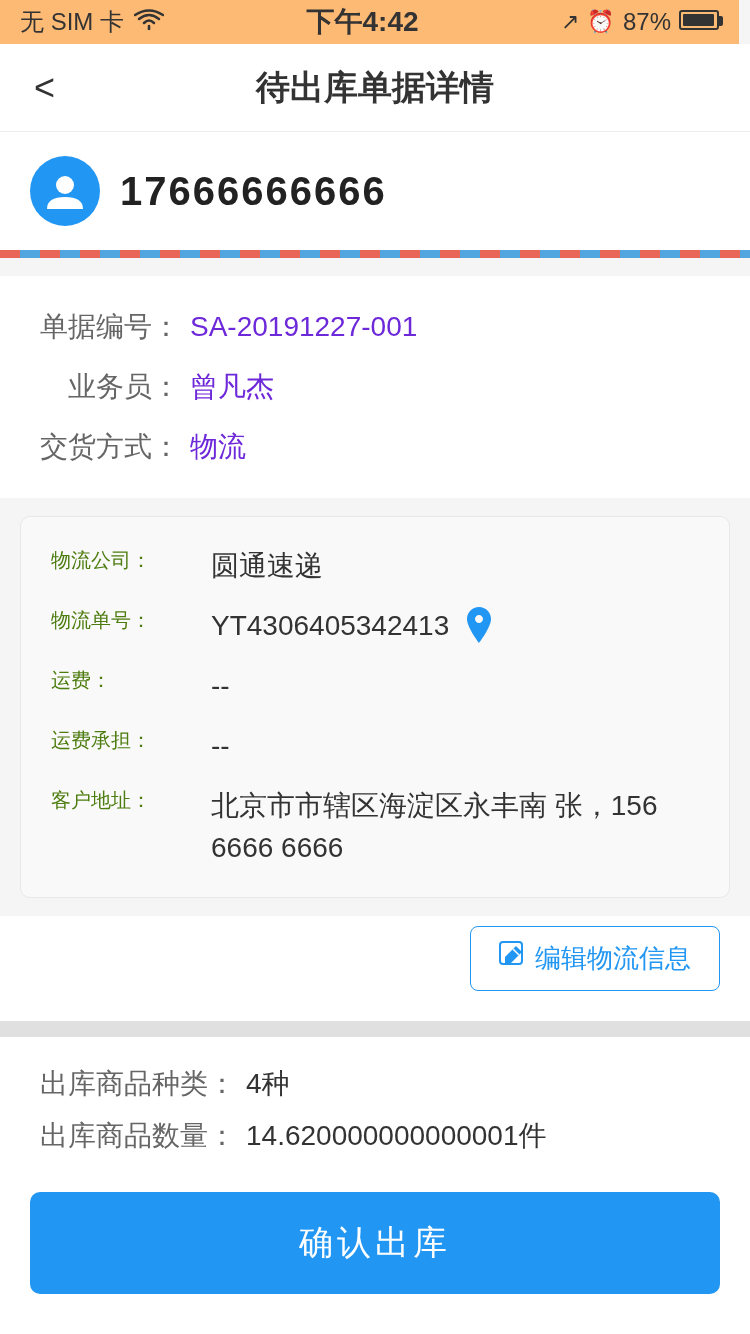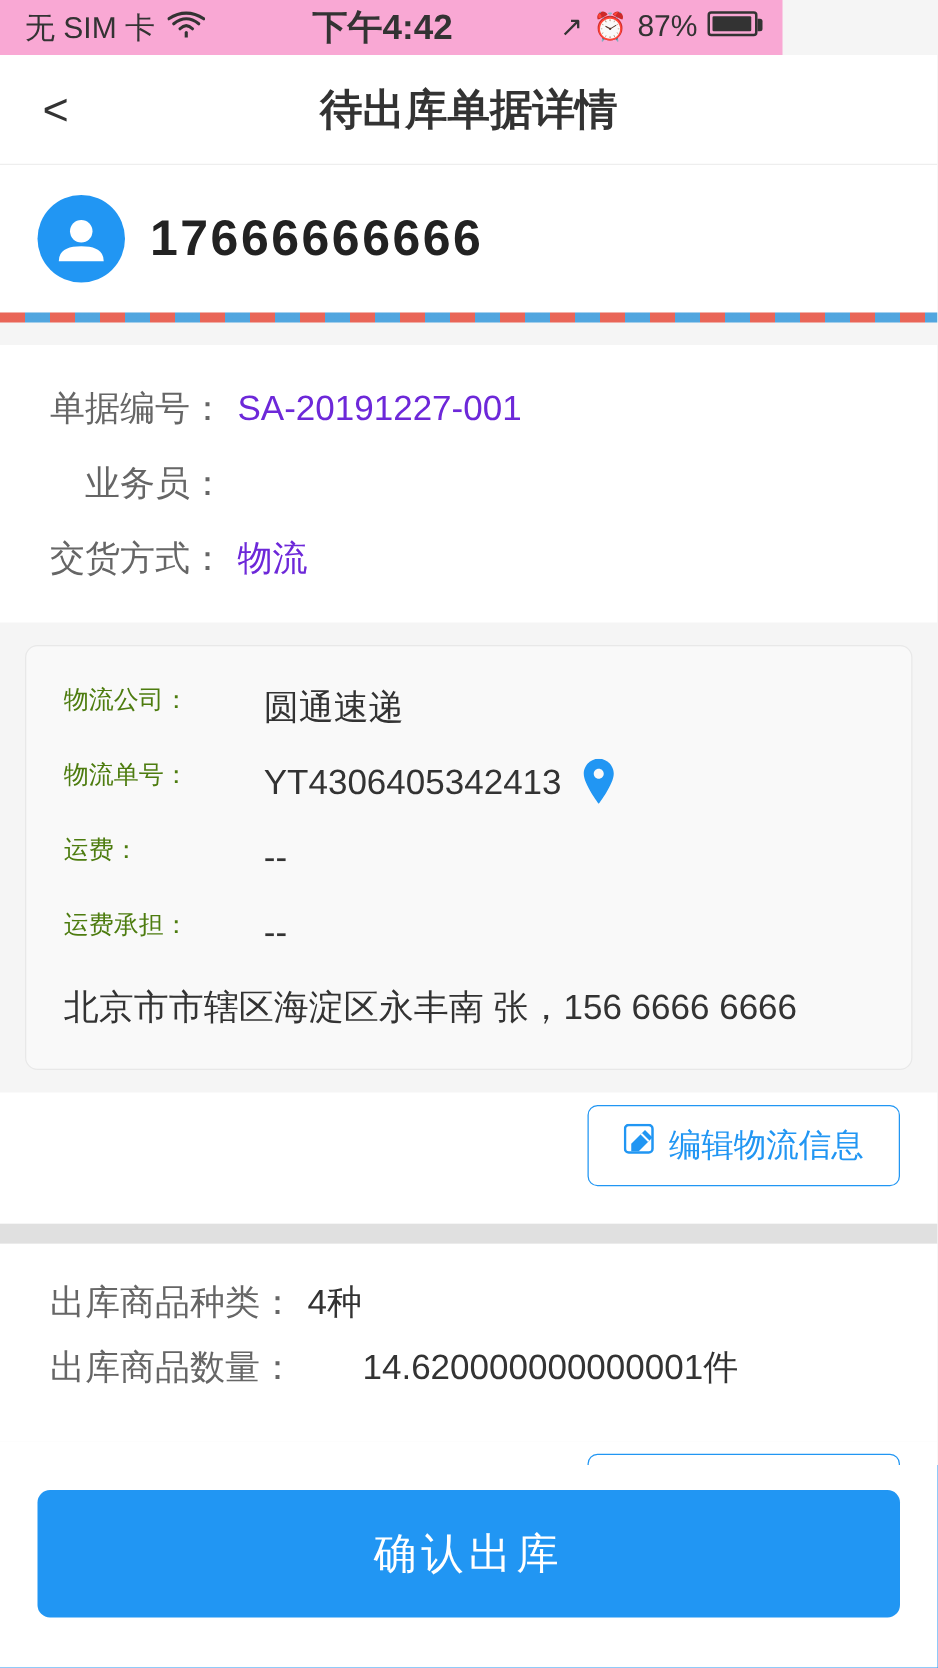--- a/index.html
+++ b/index.html
@@ -9,23 +9,23 @@
       width: 750px;
       min-height: 1334px;
       font-family: -apple-system, "PingFang SC", "Helvetica Neue", Arial, sans-serif;
       background: #f5f5f5;
       font-size: 28px;
       color: #333;
     }
 
     
     .status-bar {
-      width: 626px;
+      width: 739px;
       height: 44px;
-      background: #f9a8d4;
+      background: #fdba74;
       display: flex;
       align-items: center;
       justify-content: space-between;
       padding: 0 20px;
       font-size: 24px;
       font-weight: 500;
     }
     .status-bar-left {
       display: flex;
       align-items: center;
@@ -240,21 +240,20 @@
       background: #fff;
       padding: 28px 40px;
     }
     .product-row {
       display: flex;
       align-items: center;
       margin-bottom: 14px;
     }
     .product-row:last-child {
       margin-bottom: 12px;
-      gap: 44px;
     }
     .product-label {
       color: #666;
       font-size: 28px;
       min-width: 160px;
       margin-right: 10px;
     }
     .product-value {
       color: #333;
       font-size: 28px;
@@ -355,20 +354,21 @@
 
   <div class="dashed-divider"></div>
 
   <div class="info-section">
     <div class="info-row">
       <span class="info-label">单据编号：</span>
       <span class="info-value">SA-20191227-001</span>
     </div>
     <div class="info-row">
       <span class="info-label">业务员：</span>
+      <span class="info-value">曾凡杰</span>
     </div>
     <div class="info-row">
       <span class="info-label">交货方式：</span>
       <span class="info-value">物流</span>
     </div>
   </div>
 
   <div class="logistics-section">
     <div class="logistics-row">
       <span class="logistics-label">物流公司：</span>
@@ -387,20 +387,21 @@
     </div>
     <div class="logistics-row">
       <span class="logistics-label">运费：</span>
       <span class="logistics-value">--</span>
     </div>
     <div class="logistics-row">
       <span class="logistics-label">运费承担：</span>
       <span class="logistics-value">--</span>
     </div>
     <div class="logistics-row">
+      <span class="logistics-label">客户地址：</span>
       <span class="logistics-value">北京市市辖区海淀区永丰南  张，156 6666 6666</span>
     </div>
   </div>
 
   <div class="edit-btn-row">
     <button class="edit-btn">
       <span>
         <svg width="28" height="28" viewBox="0 0 28 28" fill="none">
           <rect x="1" y="1" width="22" height="22" rx="3" stroke="#2196F3" stroke-width="2" fill="none"></rect>
           <path d="M17 5 L23 11 L12 22 L6 22 L6 16 Z" fill="#2196F3"></path>

